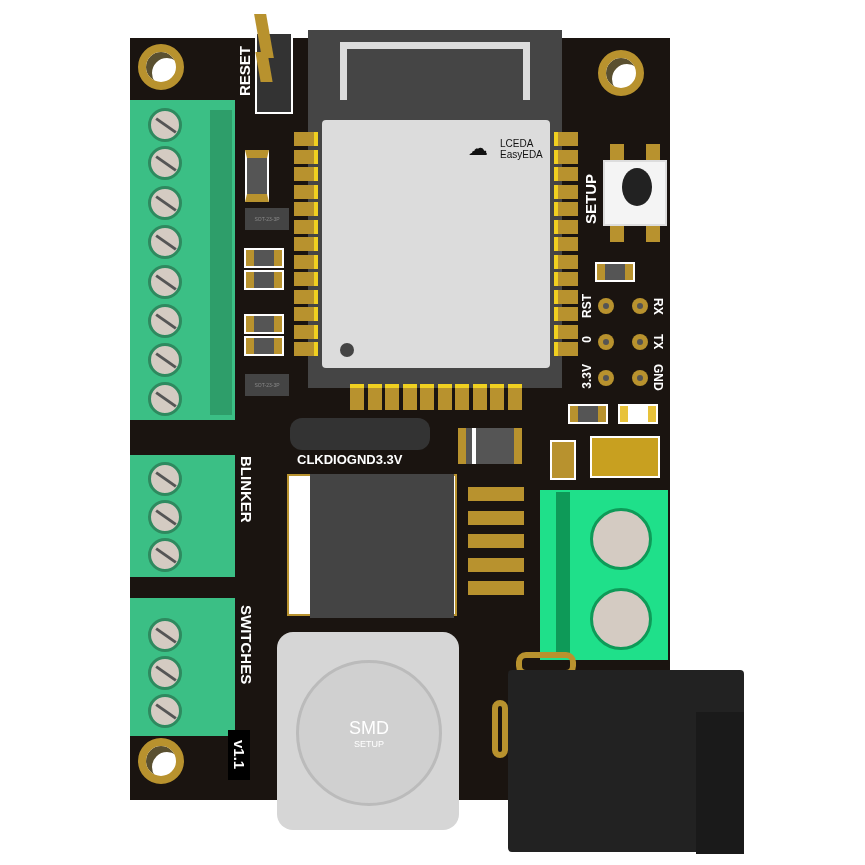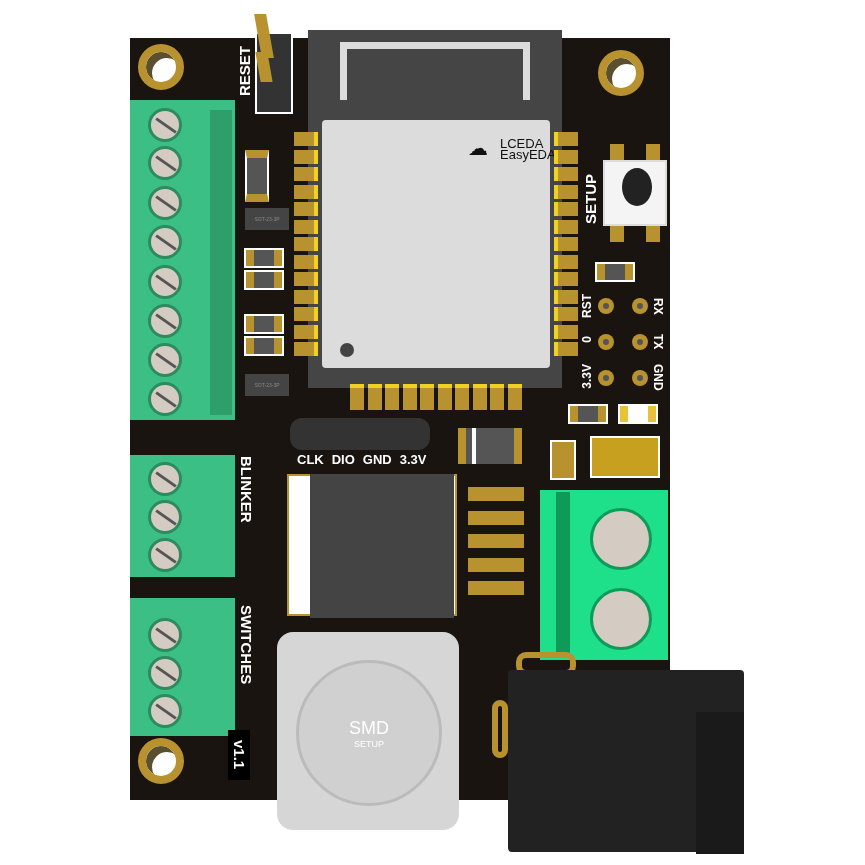--- a/index.html
+++ b/index.html
@@ -63,21 +63,21 @@
 <div class="abs" style="left:246px;top:272px;width:36px;height:16px;background:#555;border-left:8px solid #b8922e;border-right:8px solid #b8922e;box-sizing:border-box;outline:2px solid #fff;"></div>
 <div class="abs" style="left:246px;top:316px;width:36px;height:16px;background:#555;border-left:8px solid #b8922e;border-right:8px solid #b8922e;box-sizing:border-box;outline:2px solid #fff;"></div>
 <div class="abs" style="left:246px;top:338px;width:36px;height:16px;background:#555;border-left:8px solid #b8922e;border-right:8px solid #b8922e;box-sizing:border-box;outline:2px solid #fff;"></div>
 <div class="abs" style="left:245px;top:374px;width:44px;height:22px;background:#444;color:#888;font-size:5px;text-align:center;line-height:22px;"><span>SOT-23-3P</span></div>
 
 <div class="abs" style="left:308px;top:30px;width:254px;height:358px;background:#454545;"></div>
 <div class="abs" style="left:340px;top:42px;width:190px;height:58px;border:7px solid #dcdcdc;border-bottom:none;box-sizing:border-box;"></div>
 <div class="abs" style="left:322px;top:120px;width:228px;height:248px;background:#dcdcdc;border-radius:4px;"></div>
 <div class="abs" style="left:340px;top:343px;width:14px;height:14px;border-radius:50%;background:#444;"></div>
 <div class="abs" style="left:468px;top:136px;font-size:20px;color:#111;">☁</div>
-<div class="abs" style="left:500px;top:138px;font-size:13px;color:#111;line-height:11px;">
+<div class="abs" style="left:500px;top:138px;font-size:10px;color:#111;line-height:11px;">
   <div>LCEDA</div>
   <div>EasyEDA</div>
 </div>
 
 <div id="lpads">
     <div class="esp-pad" style="left: 294px; top: 132px;"></div>
     <div class="esp-pad" style="left: 554px; top: 132px; border-right: none; border-left: 4px solid rgb(240, 208, 32);"></div>
     <div class="esp-pad" style="left: 294px; top: 149.5px;"></div>
     <div class="esp-pad" style="left: 554px; top: 149.5px; border-right: none; border-left: 4px solid rgb(240, 208, 32);"></div>
     <div class="esp-pad" style="left: 294px; top: 167px;"></div>
@@ -140,21 +140,21 @@
 <div class="abs silk" style="left:651px;top:364px;font-size:12px;writing-mode:vertical-rl;">GND</div>
 
 <div class="abs" style="left:570px;top:406px;width:36px;height:16px;background:#555;border-left:8px solid #b8922e;border-right:8px solid #b8922e;box-sizing:border-box;outline:2px solid #fff;"></div>
 <div class="abs" style="left:620px;top:406px;width:36px;height:16px;background:#fff;border-left:8px solid #e8c23a;border-right:8px solid #e8c23a;box-sizing:border-box;outline:2px solid #fff;"></div>
 <div class="abs" style="left:550px;top:440px;width:22px;height:36px;background:#b8922e;border:2px solid #fff;"></div>
 <div class="abs" style="left:590px;top:436px;width:70px;height:42px;background:#c8a020;border:2px solid #fff;box-sizing:border-box;"></div>
 <div class="abs" style="left:458px;top:428px;width:64px;height:36px;background:#555;border-left:8px solid #b8922e;border-right:8px solid #b8922e;box-sizing:border-box;"></div>
 <div class="abs" style="left:472px;top:428px;width:4px;height:36px;background:#fff;"></div>
 
 <div class="abs" style="left:290px;top:418px;width:140px;height:32px;background:#333;border-radius:12px;"></div>
-<div class="abs silk" style="left:297px;top:452px;font-size:13px;width:140px;display:flex;gap:8px;">
+<div class="abs silk" style="left:297px;top:452px;font-size:13px;width:140px;display:flex;">
   <span>CLK</span>
   <span>DIO</span>
   <span>GND</span>
   <span>3.3V</span>
 </div>
 
 <div class="abs" style="left:287px;top:474px;width:170px;height:142px;background:#fff;border:2px solid #b8922e;box-sizing:border-box;"></div>
 <div class="abs" style="left:310px;top:474px;width:144px;height:144px;background:#444;"></div>
 <div class="abs pad" style="left:468px;top:487px;width:56px;height:14px;"></div>
 <div class="abs pad" style="left:468px;top:511px;width:56px;height:14px;"></div>

